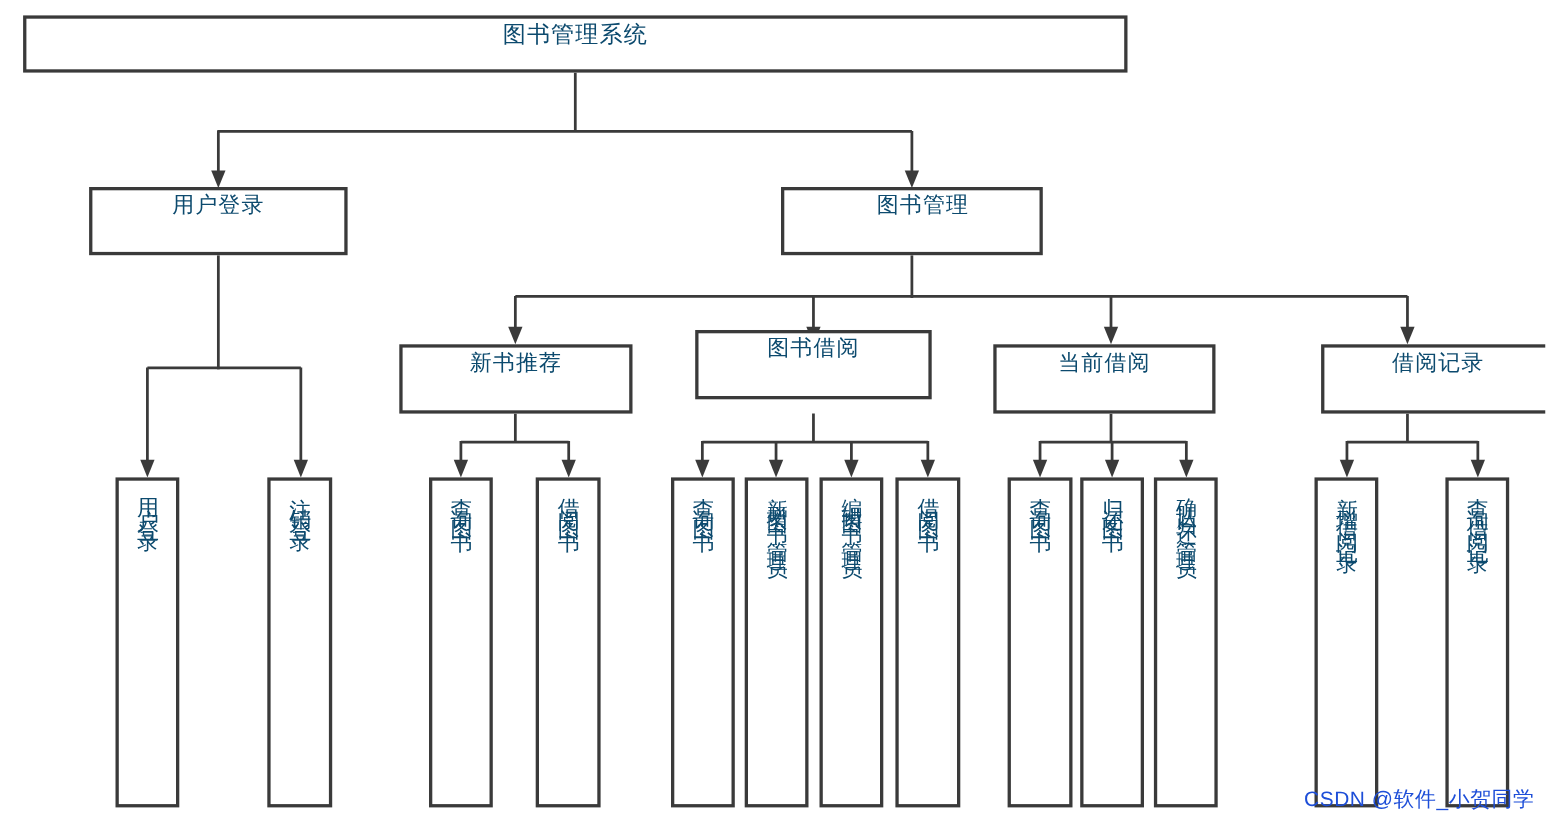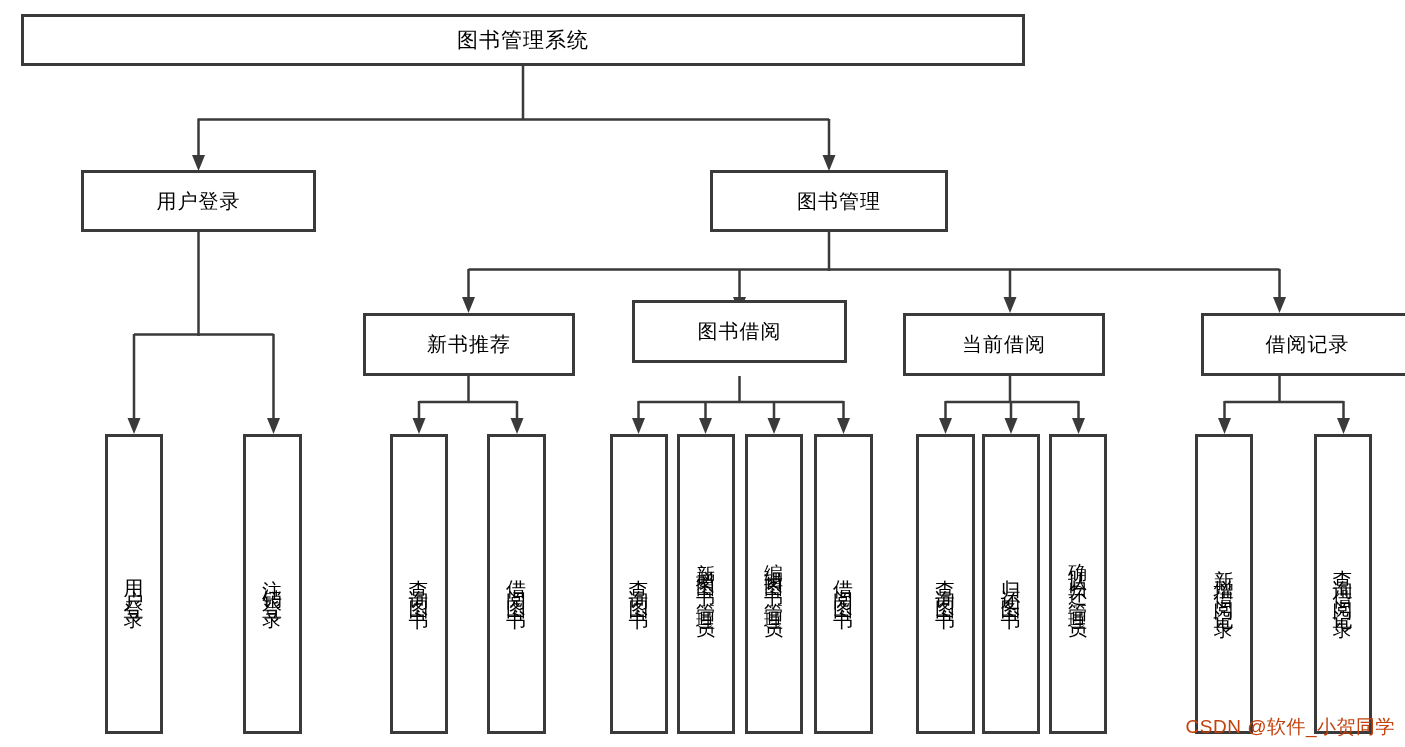--- a/index.html
+++ b/index.html
@@ -10,23 +10,22 @@
     font-family:"Liberation Sans","DejaVu Sans",sans-serif;
     overflow:hidden;
   }
   #connectors{position:absolute;left:0;top:0;width:1405px;height:747px;}
   .box{
     position:absolute;
     box-sizing:border-box;
     border:3px solid #3a3a3a;
     background:#ffffff;
     display:flex;
-    align-items:center;
     justify-content:center;
-    color:#000000;
+    color:#0c4a6e;
     font-size:20px;
     letter-spacing:1px;
     white-space:nowrap;
   }
   .vbox span{
     writing-mode:vertical-rl;
     text-orientation:mixed;
     letter-spacing:10px;
     line-height:1;
   }
@@ -52,21 +51,21 @@
   #l-borrow-books-b{left:814px;width:59px;}
   #l-query-books-c{left:916px;width:59px;}
   #l-return-books{left:982px;}
   #l-confirm-return{left:1049px;letter-spacing:0;}
   #l-add-record{left:1195px;}
   #l-query-record{left:1314px;}
   #l-add-books span,#l-edit-books span,#l-confirm-return span{letter-spacing:8px;font-size:19px;}
   #watermark{
     position:absolute;
     right:10px;top:714px;
-    color:#c2410c;
+    color:#1d4ed8;
     font-size:19px;
     letter-spacing:0.5px;
   }
 </style>
 </head>
 <body>
 
 <div id="canvas">
 
   <svg id="connectors" viewBox="0 0 1405 747" xmlns="http://www.w3.org/2000/svg">

